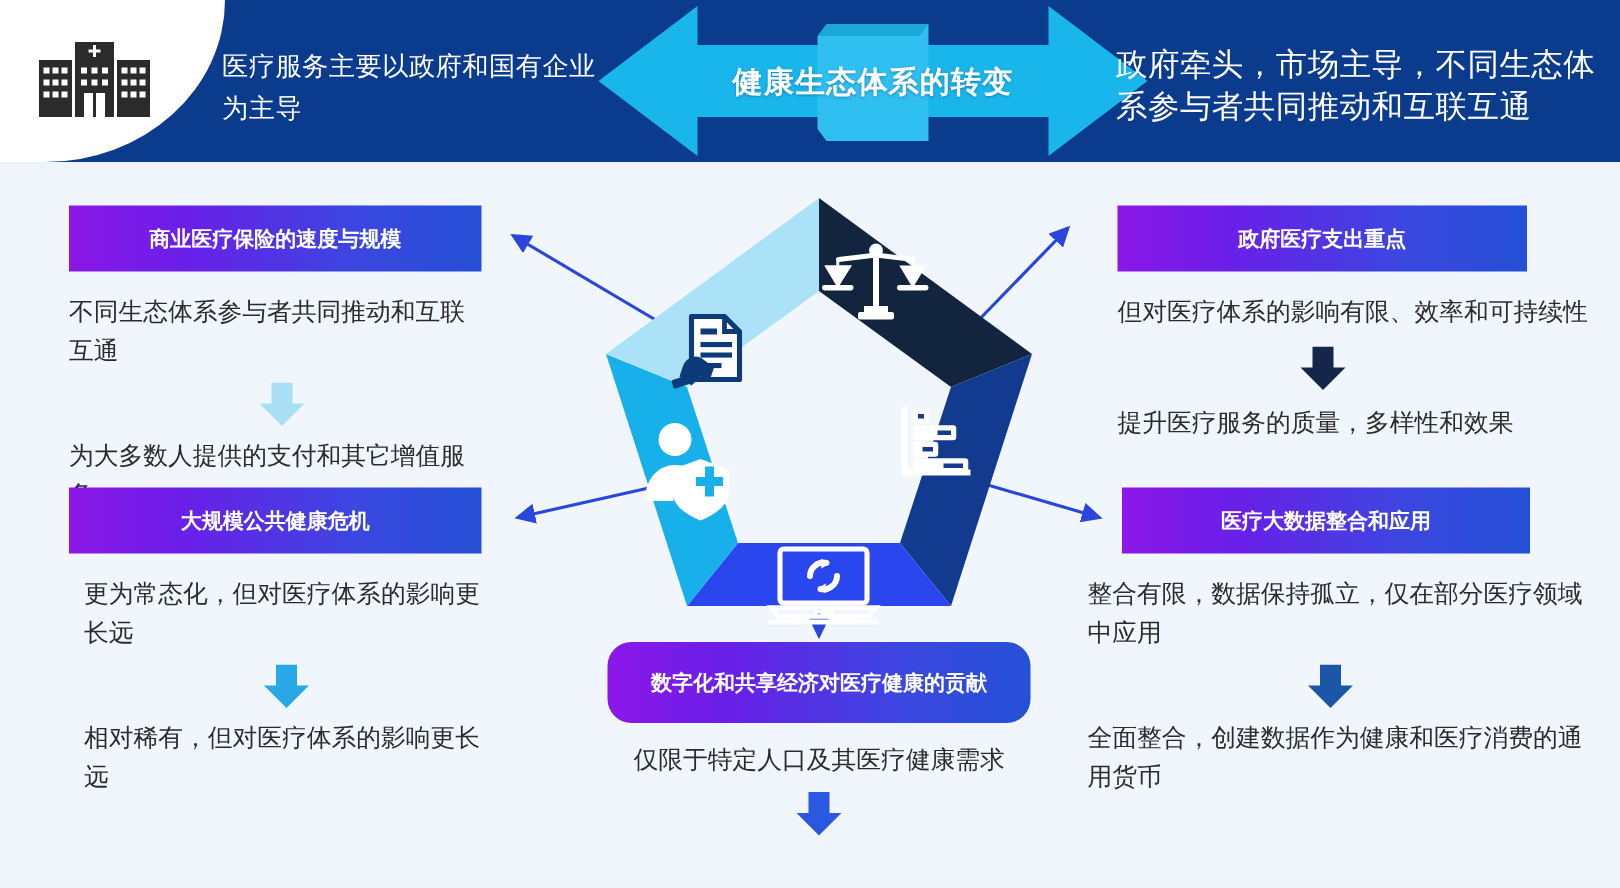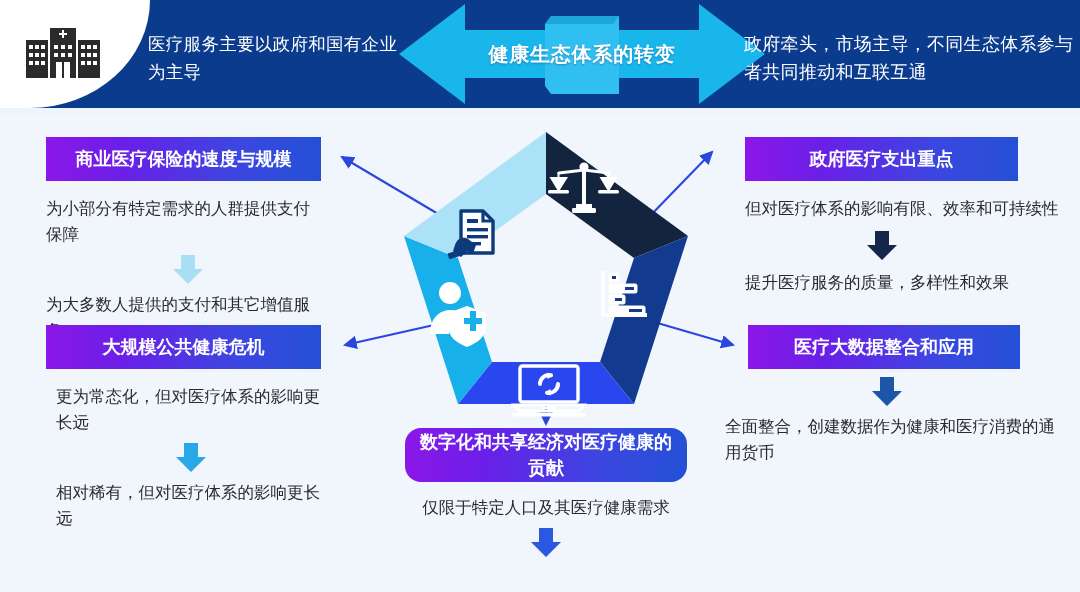--- a/index.html
+++ b/index.html
@@ -26,21 +26,21 @@
   .hospital-icon{
     position:absolute;left:26px;top:28px;width:74px;height:50px;
   }
   .header-text-left{
     position:absolute;left:148px;top:30px;width:265px;
     color:#ffffff;font-size:17.5px;line-height:28px;
     letter-spacing:.3px;
   }
   .header-text-right{
     position:absolute;left:744px;top:30px;width:330px;
-    color:#ffffff;font-size:18px;line-height:28px;
+    color:#ffffff;font-size:21px;line-height:28px;
     letter-spacing:.3px;
   }
   .banner-arrow{
     position:absolute;left:399px;top:2px;width:366px;height:104px;
   }
   .banner-label{
     position:absolute;left:399px;top:0px;width:366px;height:108px;
     display:flex;align-items:center;justify-content:center;
     color:#ffffff;font-size:20px;font-weight:bold;letter-spacing:.8px;
     text-shadow:0 1px 2px rgba(0,40,90,.35);
@@ -48,21 +48,21 @@
   }
   .header-underline{
     position:absolute;left:0;top:108px;width:1080px;height:7px;
     background:#eef4fb;
   }
 
   
   .card{position:absolute;}
   .card-title{
     background:linear-gradient(90deg,#8c17e8 0%,#6a1fe8 28%,#3b47e0 70%,#2450d6 100%);
-    color:#ffffff;font-weight:bold;font-size:18px;
+    color:#ffffff;font-weight:bold;font-size:14px;
     display:flex;align-items:center;justify-content:center;
     text-align:center;line-height:26px;
     padding:9px 10px;
     box-sizing:border-box;
   }
   .card-body{color:#2b2b2b;font-size:16.5px;line-height:26px;}
   .card-body.c{text-align:center;}
 
   .down-arrow{display:block;}
 
@@ -211,21 +211,21 @@
     <g transform="translate(30,154)" fill="#ffffff">
       <circle cx="22" cy="11" r="11"></circle>
       <path d="M2 52 c0-15 9-24 20-24 c6 0 11 2 14 6 l-9 5 c-4 3 -6 7 -6 13 z"></path>
       <path d="M39 24 l19 7 v13 c0 11 -9 17 -19 21 c-10 -4 -19 -10 -19 -21 V31 Z"></path>
       <path d="M36 36 h6 v-7 h6 v7 h6 v6 h-6 v7 h-6 v-7 h-6 z" fill="#18b0ea"></path>
     </g>
   </svg>
 
   <div class="card" style="left:46px;top:137px;width:275px;">
     <div class="card-title" style="height:44px;">商业医疗保险的速度与规模</div>
-    <div class="card-body" style="margin-top:14px;">为小部分有特定需求的人群提供支付保障</div>
+    <div class="card-body" style="margin-top:14px;">不同生态体系参与者共同推动和互联互通</div>
     <svg class="down-arrow" style="margin:8px 0 6px 125px;" width="34" height="30" viewBox="0 0 34 30">
       <path d="M10 0 h14 v14 h8 L17 29 L2 14 h8 z" fill="#a9dff5"></path>
     </svg>
     <div class="card-body">为大多数人提供的支付和其它增值服务</div>
   </div>
 
   <div class="card" style="left:46px;top:325px;width:275px;">
     <div class="card-title" style="height:44px;">大规模公共健康危机</div>
     <div class="card-body" style="margin-top:14px;padding-left:10px;">更为常态化，但对医疗体系的影响更长远</div>
     <svg class="down-arrow" style="margin:8px 0 6px 128px;" width="34" height="30" viewBox="0 0 34 30">
@@ -238,20 +238,21 @@
     <div class="card-title" style="height:44px;">政府医疗支出重点</div>
     <div class="card-body" style="margin-top:14px;width:330px;">但对医疗体系的影响有限、效率和可持续性</div>
     <svg class="down-arrow" style="margin:10px 0 8px 120px;" width="34" height="30" viewBox="0 0 34 30">
       <path d="M10 0 h14 v14 h8 L17 29 L2 14 h8 z" fill="#14264a"></path>
     </svg>
     <div class="card-body" style="width:330px;">提升医疗服务的质量，多样性和效果</div>
   </div>
 
   <div class="card" style="left:748px;top:325px;width:272px;">
     <div class="card-title" style="height:44px;">医疗大数据整合和应用</div>
+    <div class="card-body" style="margin-top:14px;width:332px;margin-left:-23px;">整合有限，数据保持孤立，仅在部分医疗领域中应用</div>
     <svg class="down-arrow" style="margin:8px 0 6px 122px;" width="34" height="30" viewBox="0 0 34 30">
       <path d="M10 0 h14 v14 h8 L17 29 L2 14 h8 z" fill="#1c56a8"></path>
     </svg>
     <div class="card-body" style="width:332px;margin-left:-23px;">全面整合，创建数据作为健康和医疗消费的通用货币</div>
   </div>
 
   <div class="card" style="left:405px;top:428px;width:282px;">
     <div class="card-title" style="height:54px;border-radius:16px;">数字化和共享经济对医疗健康的贡献</div>
     <div class="card-body c" style="margin-top:12px;">仅限于特定人口及其医疗健康需求</div>
     <svg class="down-arrow" style="margin:8px auto 6px auto;" width="34" height="30" viewBox="0 0 34 30">

